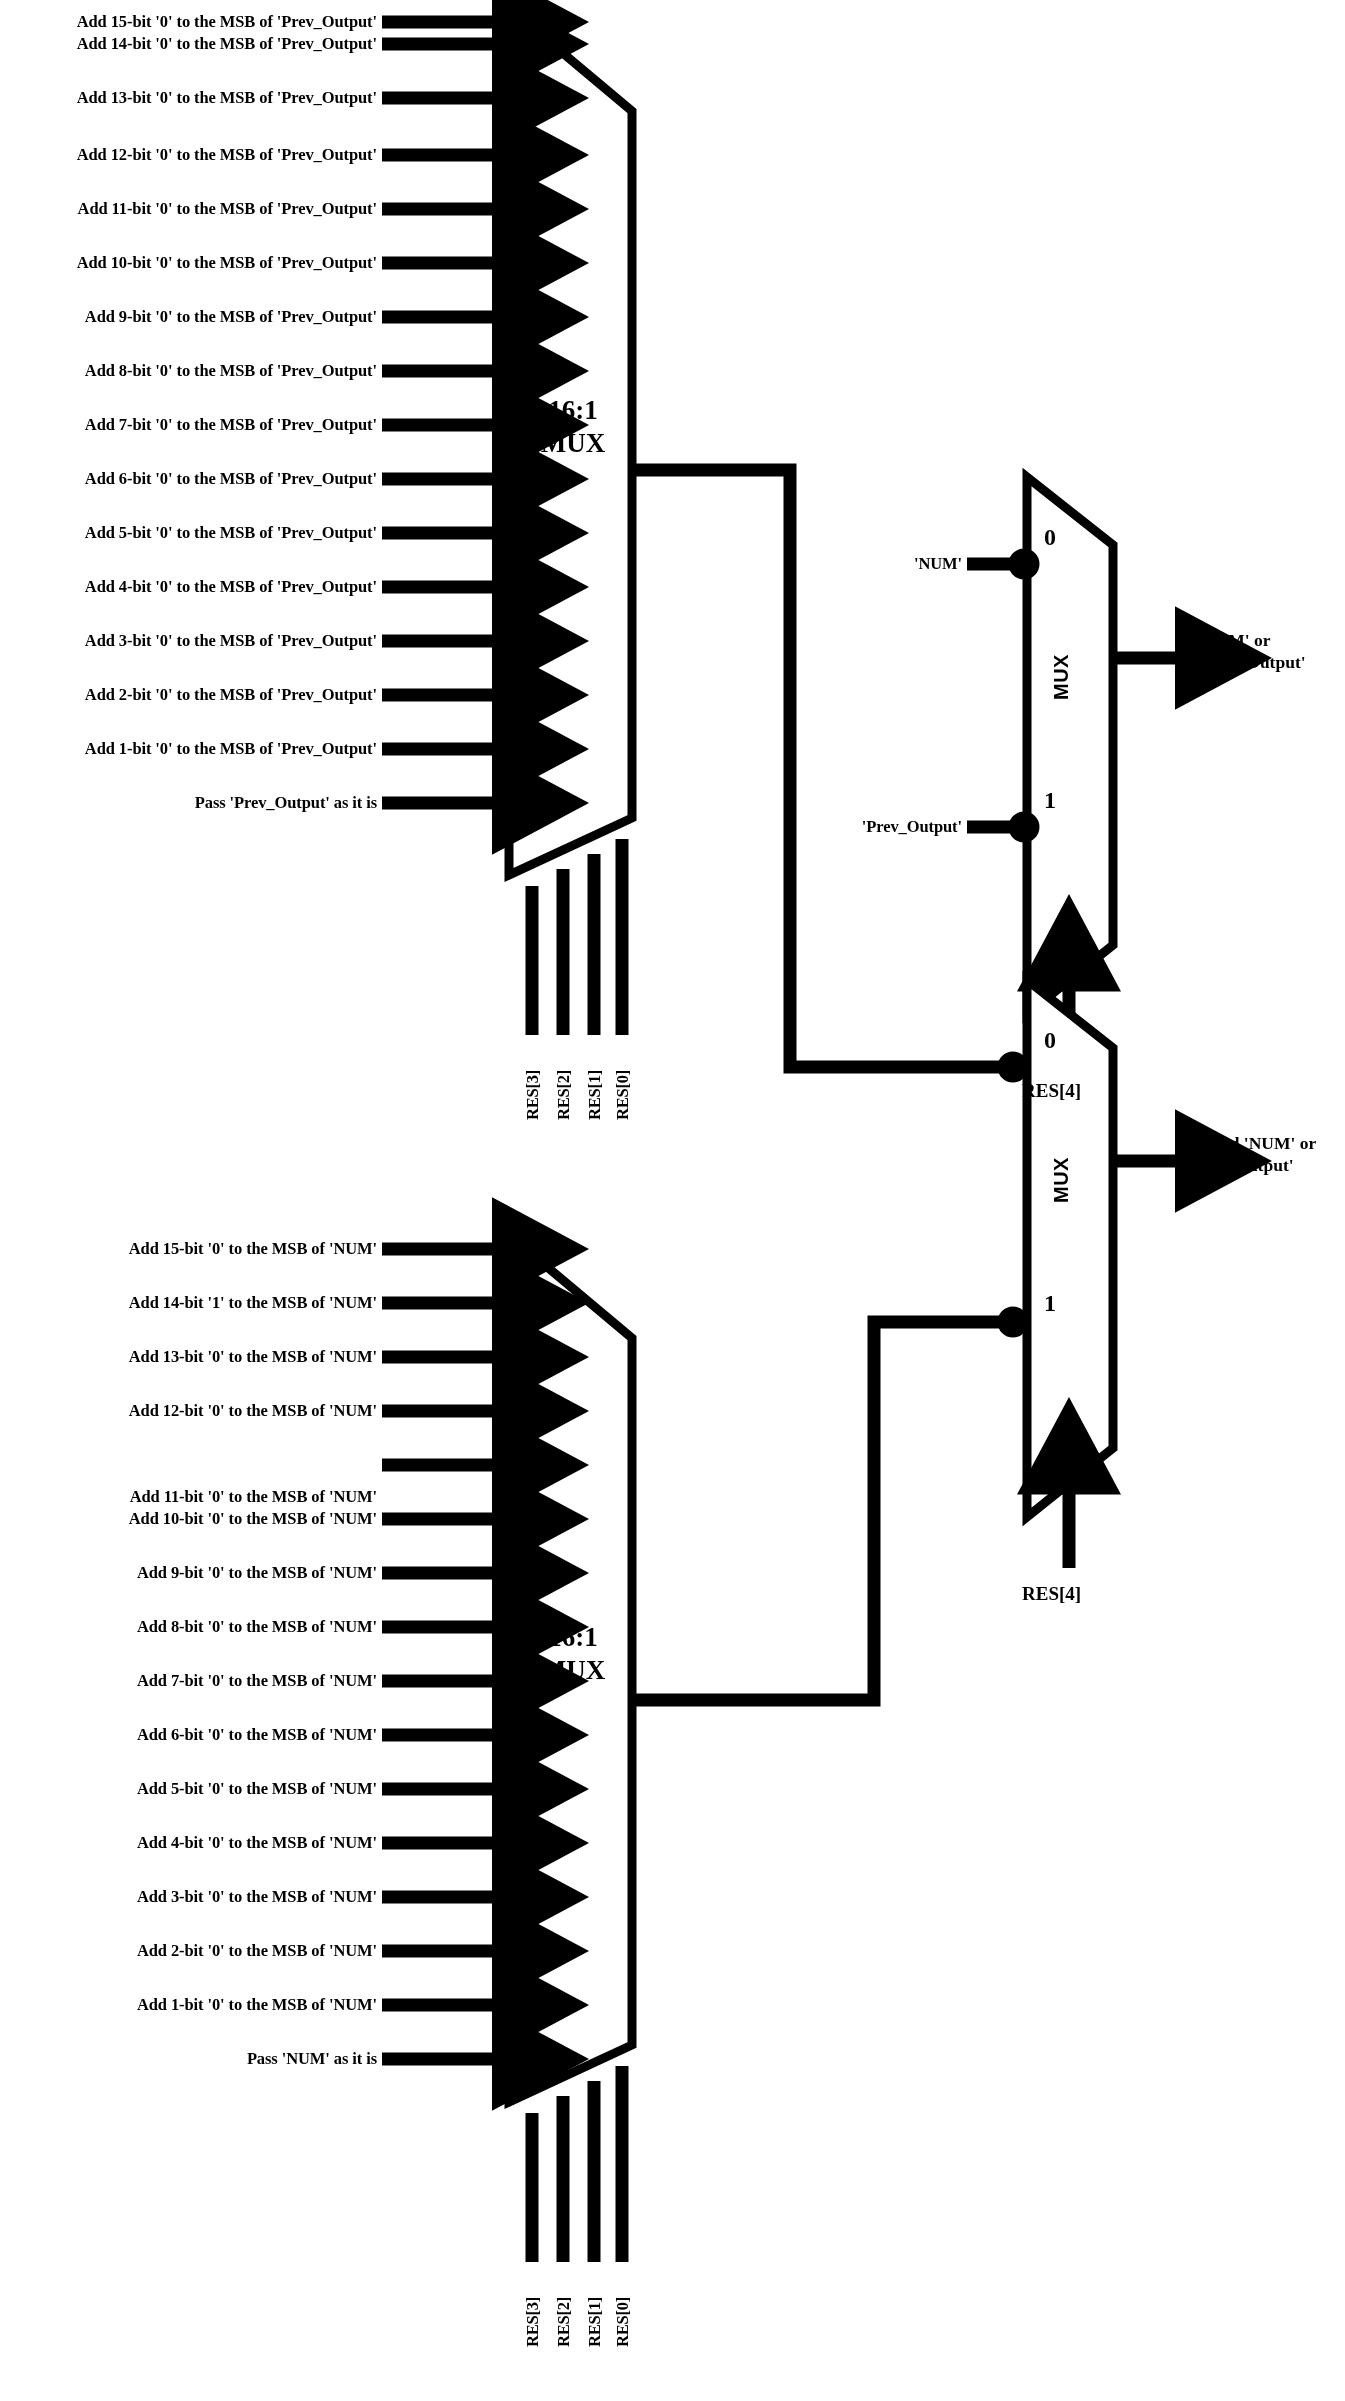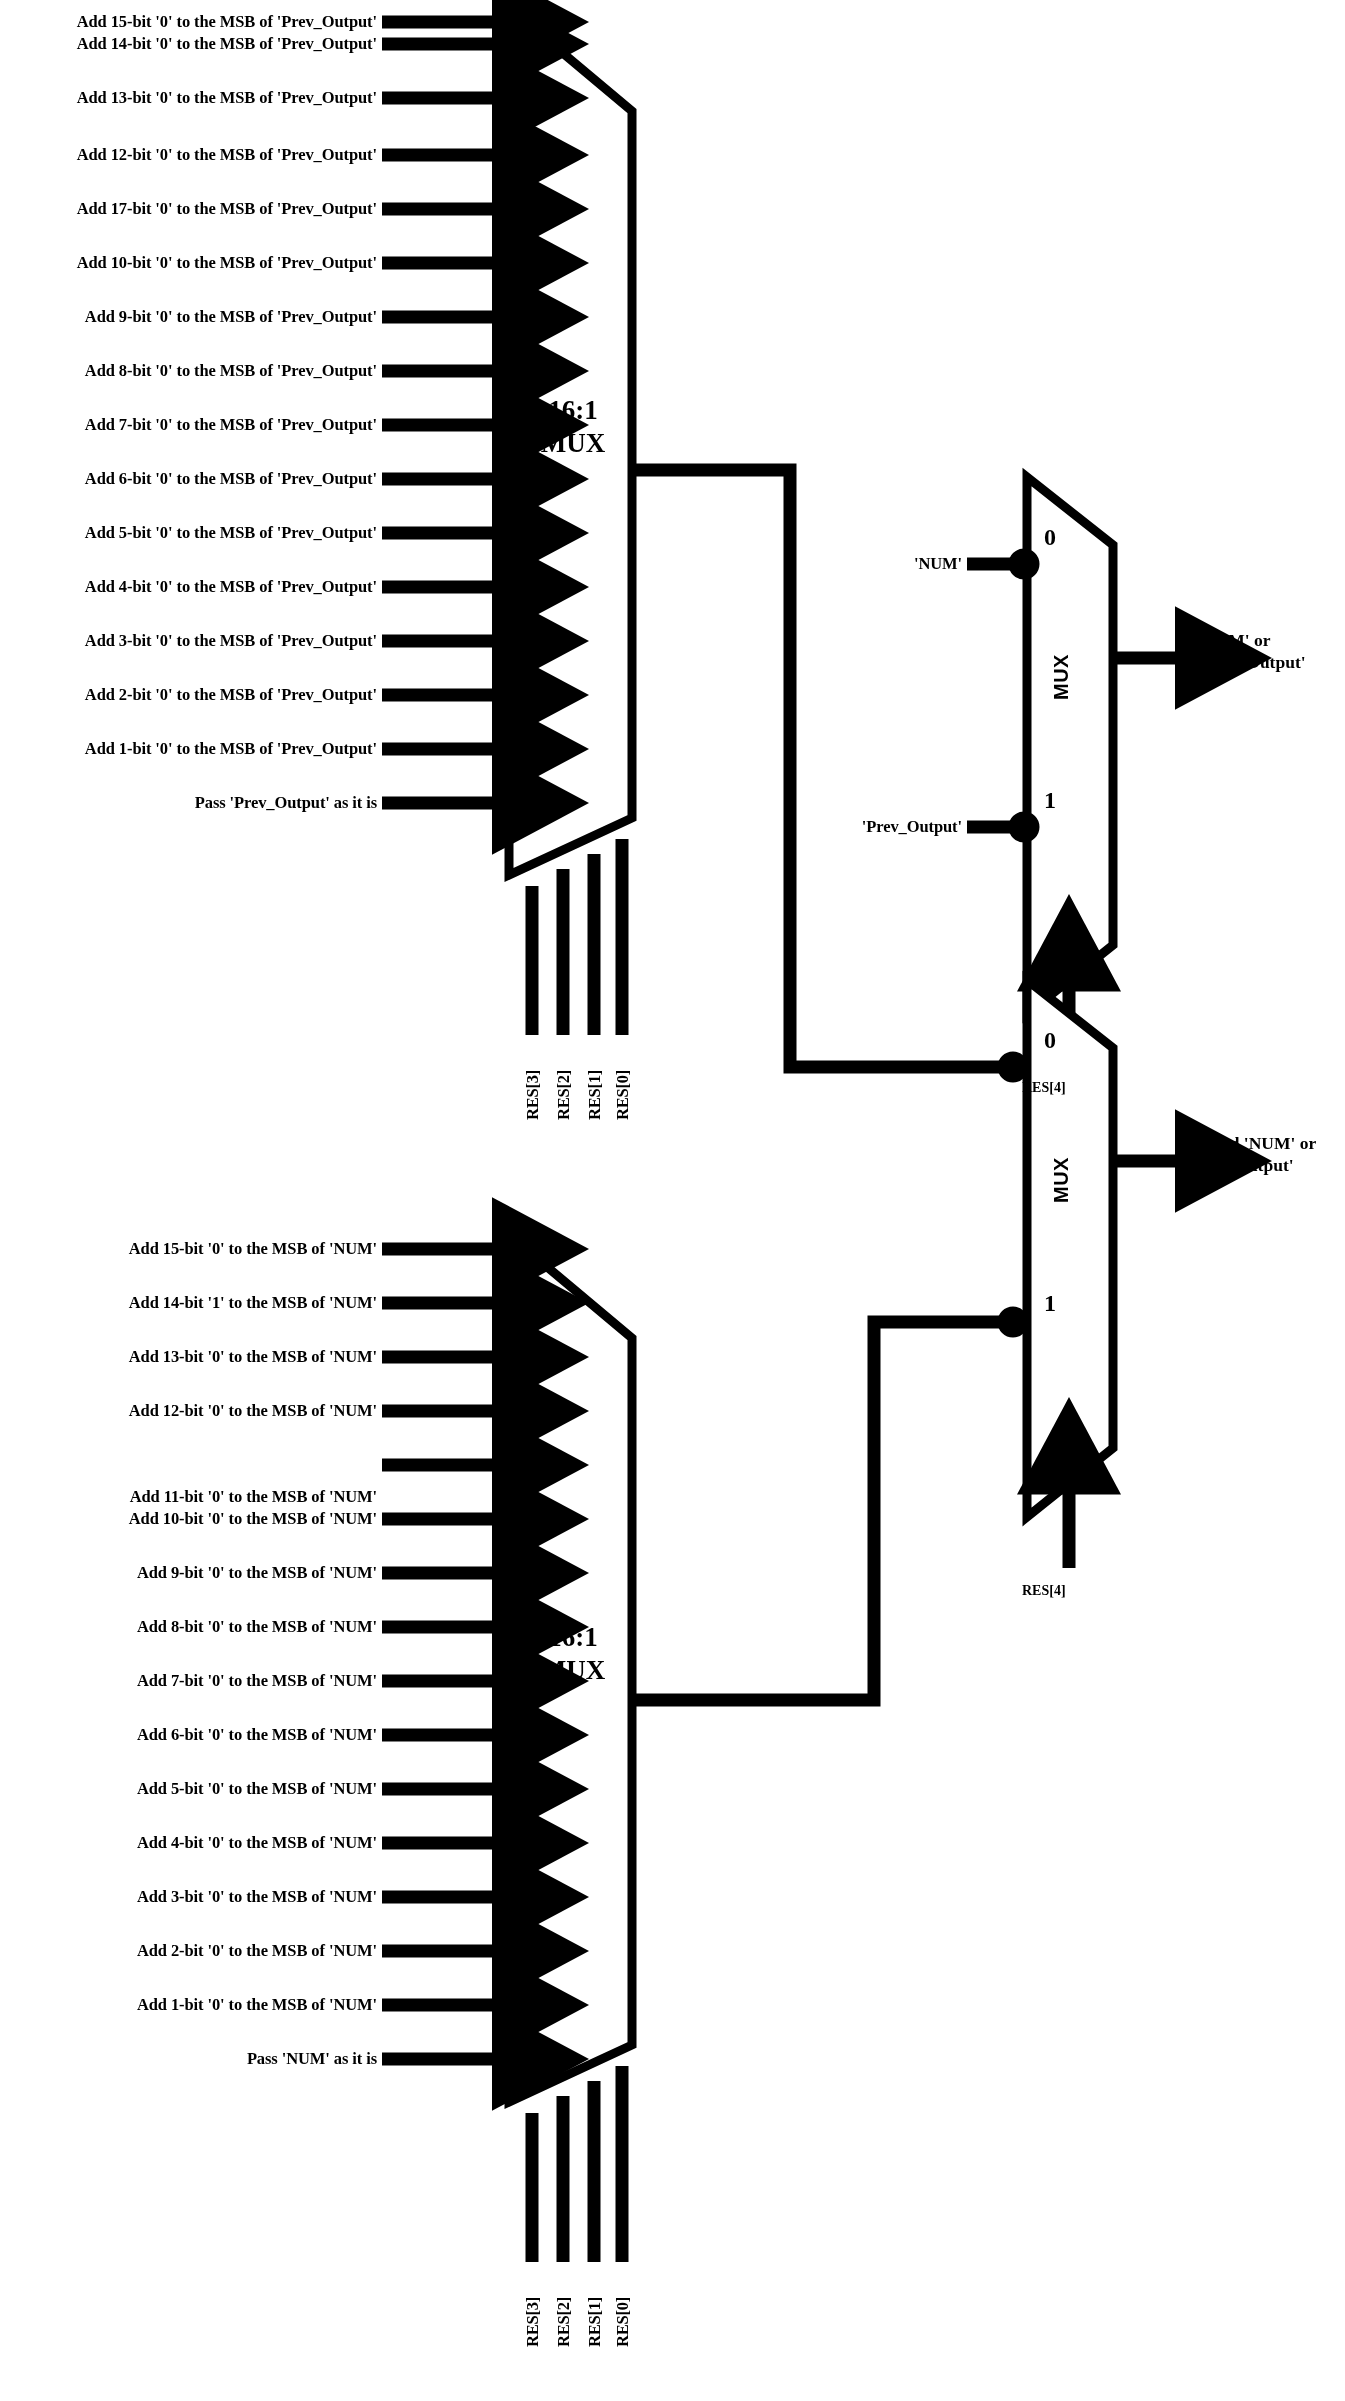--- a/index.html
+++ b/index.html
@@ -17,21 +17,21 @@
   }
   .in-lbl{font-size:16.5px;text-align:right;letter-spacing:-0.1px;}
   .muxtitle{font-size:27px;text-align:center;line-height:1.12;}
   .vlabel{
     font-size:16.5px;font-weight:bold;
     transform:rotate(-90deg);transform-origin:left top;
     letter-spacing:-0.2px;
   }
   .selnum{font-size:24px;font-weight:bold;}
   .outtext{font-size:17.5px;line-height:1.25;}
-  .res4{font-size:14px;}
+  .res4{font-size:19px;}
   .muxvert{
     font-size:20px;font-weight:bold;
     font-family:"Liberation Sans","DejaVu Sans",sans-serif;
     transform:rotate(-90deg);transform-origin:left top;
     letter-spacing:0.5px;
   }
 </style>
 </head>
 <body>
 
@@ -139,21 +139,21 @@
     </g>
     <g stroke="#000" stroke-width="13" fill="none">
       <line x1="1113" y1="1161" x2="1181" y2="1161" marker-end="url(#blk)"></line>
     </g>
   </svg>
 
   <div class="lbl in-lbl" style="right:968px;top:13px;">Add 15-bit '0' to the MSB of 'Prev_Output'</div>
   <div class="lbl in-lbl" style="right:968px;top:35px;">Add 14-bit '0' to the MSB of 'Prev_Output'</div>
   <div class="lbl in-lbl" style="right:968px;top:89px;">Add 13-bit '0' to the MSB of 'Prev_Output'</div>
   <div class="lbl in-lbl" style="right:968px;top:146px;">Add 12-bit '0' to the MSB of 'Prev_Output'</div>
-  <div class="lbl in-lbl" style="right:968px;top:200px;">Add 17-bit '0' to the MSB of 'Prev_Output'</div>
+  <div class="lbl in-lbl" style="right:968px;top:200px;">Add 11-bit '0' to the MSB of 'Prev_Output'</div>
   <div class="lbl in-lbl" style="right:968px;top:254px;">Add 10-bit '0' to the MSB of 'Prev_Output'</div>
   <div class="lbl in-lbl" style="right:968px;top:308px;">Add 9-bit '0' to the MSB of 'Prev_Output'</div>
   <div class="lbl in-lbl" style="right:968px;top:362px;">Add 8-bit '0' to the MSB of 'Prev_Output'</div>
   <div class="lbl in-lbl" style="right:968px;top:416px;">Add 7-bit '0' to the MSB of 'Prev_Output'</div>
   <div class="lbl in-lbl" style="right:968px;top:470px;">Add 6-bit '0' to the MSB of 'Prev_Output'</div>
   <div class="lbl in-lbl" style="right:968px;top:524px;">Add 5-bit '0' to the MSB of 'Prev_Output'</div>
   <div class="lbl in-lbl" style="right:968px;top:578px;">Add 4-bit '0' to the MSB of 'Prev_Output'</div>
   <div class="lbl in-lbl" style="right:968px;top:632px;">Add 3-bit '0' to the MSB of 'Prev_Output'</div>
   <div class="lbl in-lbl" style="right:968px;top:686px;">Add 2-bit '0' to the MSB of 'Prev_Output'</div>
   <div class="lbl in-lbl" style="right:968px;top:740px;">Add 1-bit '0' to the MSB of 'Prev_Output'</div>

